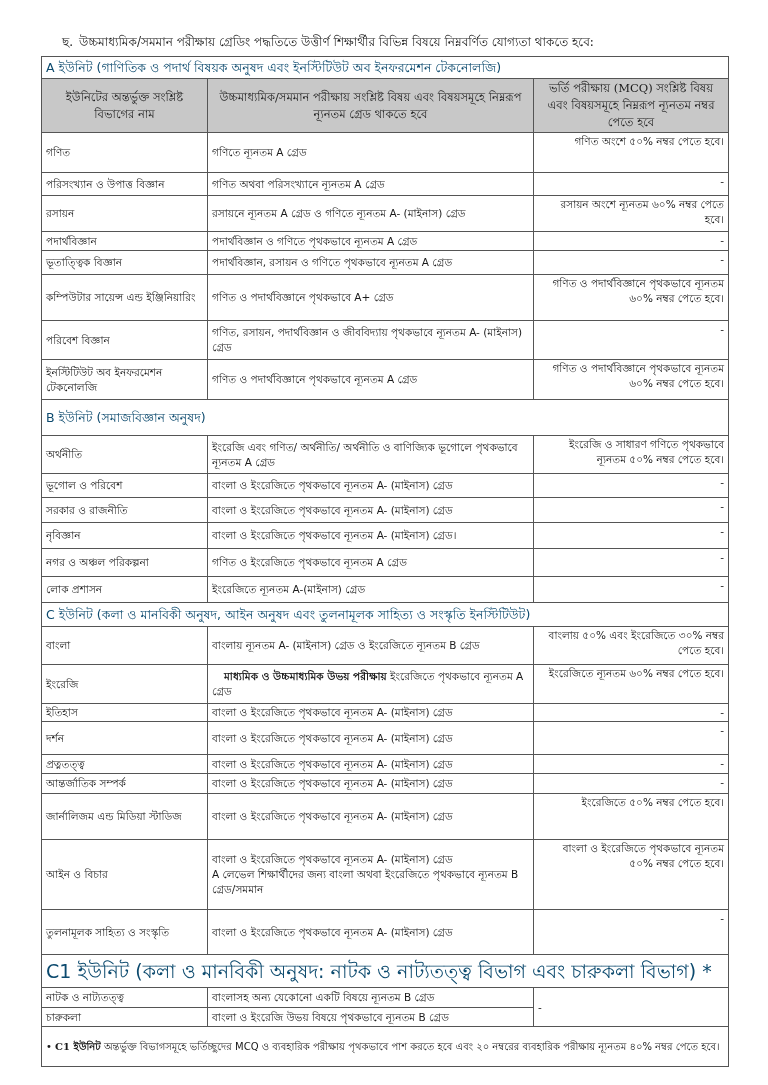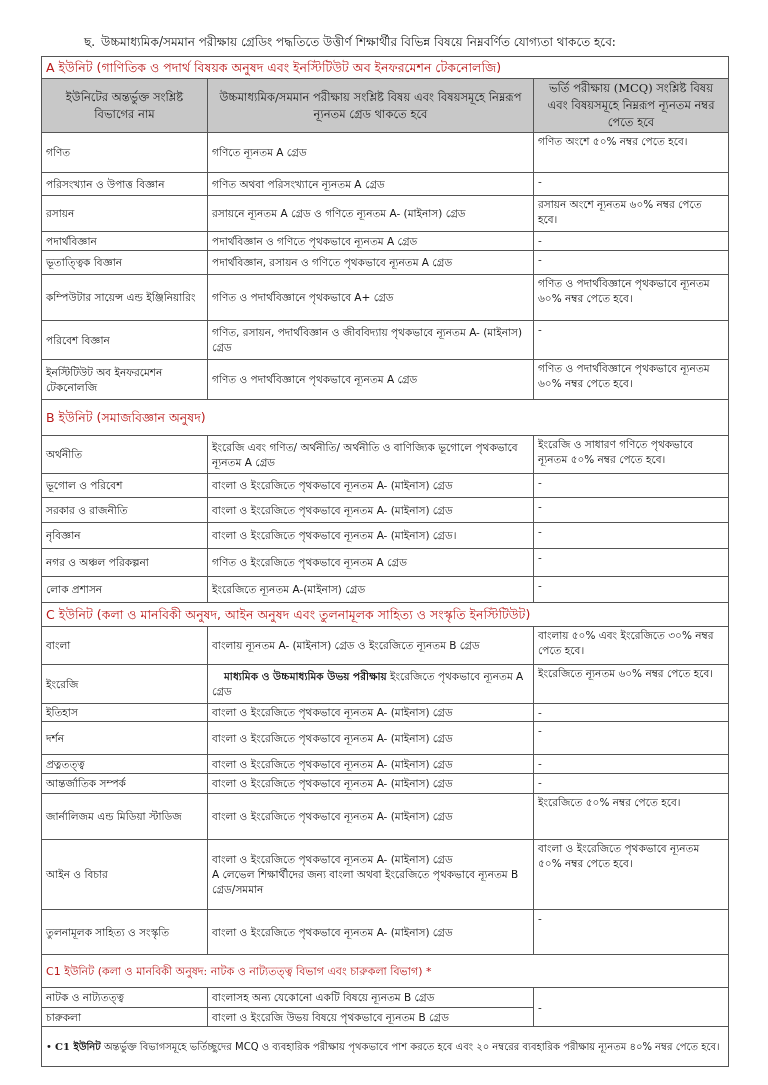--- a/index.html
+++ b/index.html
@@ -4,42 +4,41 @@
 <style>
   html, body { margin: 0; padding: 0; background: #ffffff; }
   body {
     width: 768px; height: 1085px; position: relative; overflow: hidden;
     font-family: "DejaVu Sans", sans-serif; color: #1a1a1a;
   }
   .intro {
     position: absolute; left: 62px; top: 34px; width: 680px;
     font-size: 12px; line-height: 16px; white-space: nowrap;
     font-family: "DejaVu Serif", serif;
-    margin-left: 22px;
   }
   .intro .num { margin-right: 6px; }
   table.req {
     position: absolute; left: 41px; top: 56px; width: 687px;
     border-collapse: collapse; table-layout: fixed;
     font-size: 10.5px; line-height: 15px;
   }
   table.req td, table.req th {
     border: 1px solid #555; padding: 1px 4px; vertical-align: middle;
     font-weight: normal; text-align: left; overflow: hidden;
   }
-  table.req td.c3 { vertical-align: top; }
+  table.req td.c3 { vertical-align: top; text-align: right; }
   col.c1 { width: 166px; }
   col.c2 { width: 326px; }
   col.c3 { width: 195px; }
   tr.unit td {
-    color: #b91c1c; font-size: 12.5px; padding: 2px 4px; background: #fff;
+    color: #0c4a6e; font-size: 12.5px; padding: 2px 4px; background: #fff;
     white-space: nowrap;
     margin-left: 44px;
   }
-  tr.unit.big td { font-size: 11px; }
+  tr.unit.big td { font-size: 19px; }
   tr.head th {
     background: #c8c8c8; text-align: center; font-size: 11.5px; line-height: 17px;
     vertical-align: middle; font-family: "DejaVu Serif", serif;
   }
   .dept { }
   .bold { font-weight: bold; margin-left: 12px; }
   td.note { font-size: 10px; line-height: 15px; padding: 2px 4px; }
   .note b { font-family: "DejaVu Serif", serif; }
   .p2 { }
 </style>

